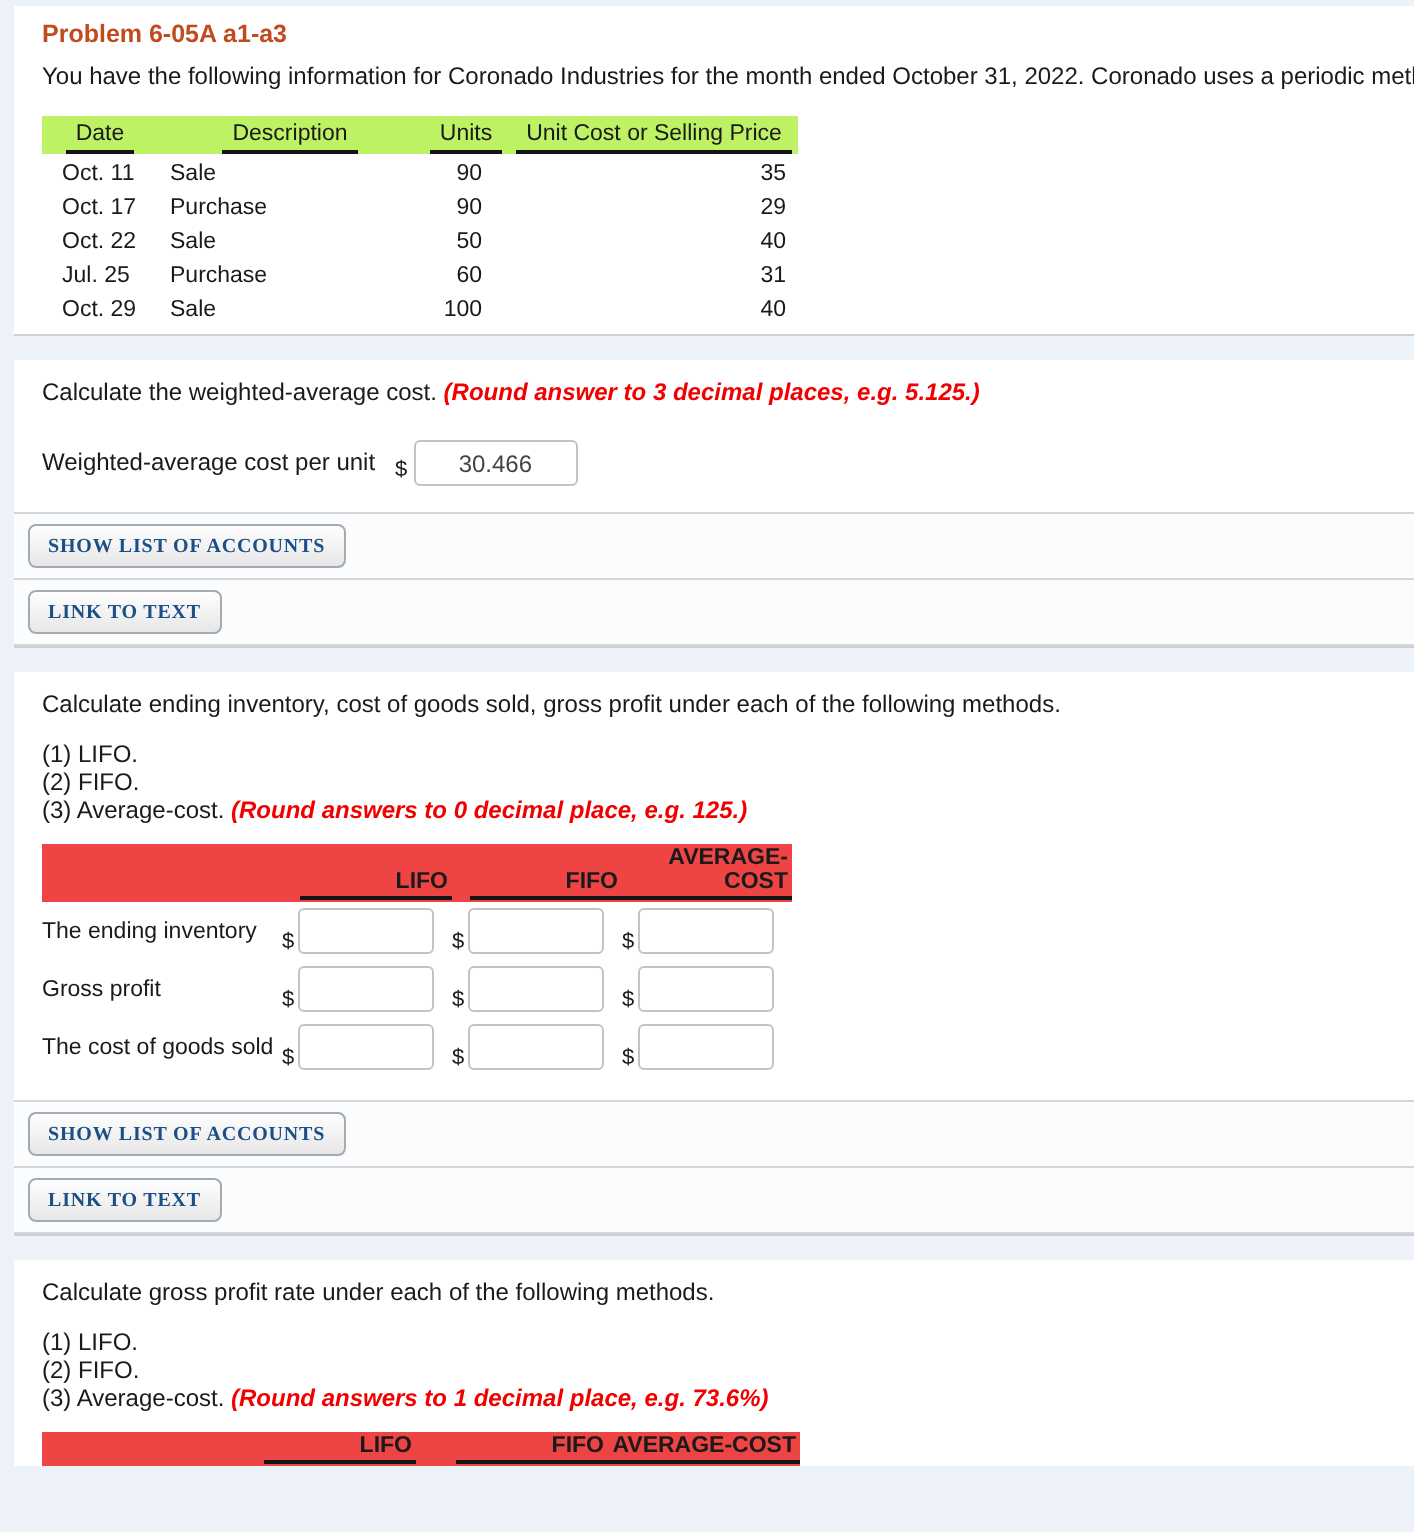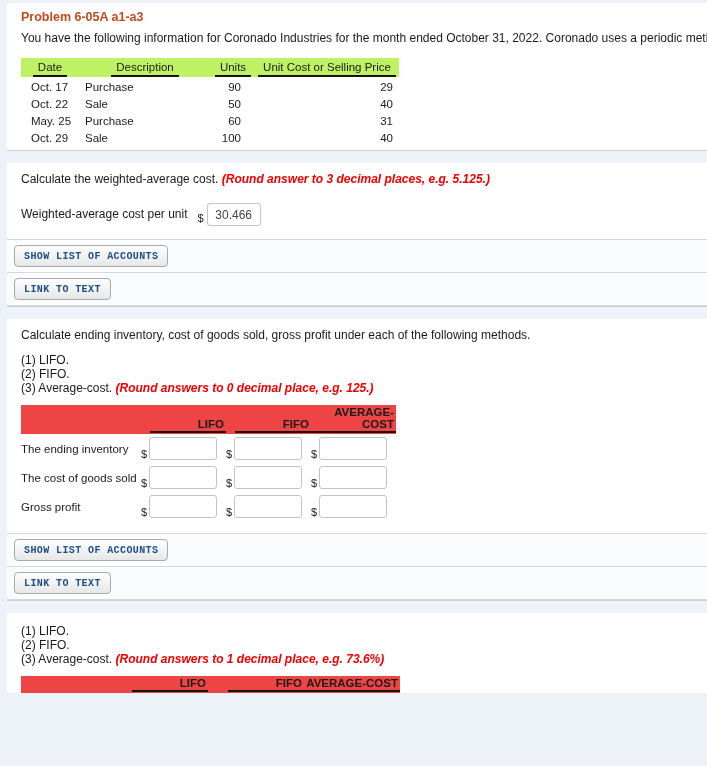--- a/index.html
+++ b/index.html
@@ -65,29 +65,29 @@
   input.ans {
     border:1px solid #c3c3c3;
     border-radius:3px;
     height:23px;
     font-family:"Liberation Sans", sans-serif;
     font-size:12px;
     color:#444;
     text-align:center;
     background:#fff;
   }
-  .wa-input { width:54px; }
+  .wa-input { width:82px; }
 
   
   .btn-panel { border-top:1px solid #d7d7d7; }
   .btn-row { padding:5px 7px; border-bottom:1px solid #d7d7d7; background:#fafcfe; }
   .ui-btn {
     display:inline-block;
     padding:5px 9px 4px;
-    font-family:Liberation Mono, monospace;
+    font-family:Liberation Serif, serif;
     font-size:10px;
     font-weight:bold;
     letter-spacing:0.4px;
     color:var(--c-button, #1b4f86);
     background:linear-gradient(#fefefe, #e7e7e7);
     border:1px solid #a3aab1;
     border-radius:4px;
     cursor:pointer;
   }
 
@@ -124,33 +124,39 @@
       <thead>
         <tr>
           <th><span class="hd">Date</span></th>
           <th><span class="hd">Description</span></th>
           <th><span class="hd">Units</span></th>
           <th><span class="hd">Unit Cost or Selling Price</span></th>
         </tr>
       </thead>
       <tbody>
         <tr>
+          <td class="c-date">Oct. 11</td>
+          <td class="c-desc">Sale</td>
+          <td class="c-units">90</td>
+          <td class="c-price">35</td>
+        </tr>
+        <tr>
           <td class="c-date">Oct. 17</td>
           <td class="c-desc">Purchase</td>
           <td class="c-units">90</td>
           <td class="c-price">29</td>
         </tr>
         <tr>
           <td class="c-date">Oct. 22</td>
           <td class="c-desc">Sale</td>
           <td class="c-units">50</td>
           <td class="c-price">40</td>
         </tr>
         <tr>
-          <td class="c-date">May. 25</td>
+          <td class="c-date">Jul. 25</td>
           <td class="c-desc">Purchase</td>
           <td class="c-units">60</td>
           <td class="c-price">31</td>
         </tr>
         <tr>
           <td class="c-date">Oct. 29</td>
           <td class="c-desc">Sale</td>
           <td class="c-units">100</td>
           <td class="c-price">40</td>
         </tr>
@@ -205,27 +211,27 @@
         </tr>
       </thead>
       <tbody>
         <tr>
           <td class="rowlbl">The ending inventory</td>
           <td class="cell-money"><span class="dollar">$</span><input class="ans m-input" type="text" style=""></td>
           <td class="cell-money"><span class="dollar">$</span><input class="ans m-input" type="text" style=""></td>
           <td class="cell-money"><span class="dollar">$</span><input class="ans m-input" type="text" style=""></td>
         </tr>
         <tr>
+          <td class="rowlbl">Gross profit</td>
+          <td class="cell-money"><span class="dollar">$</span><input class="ans m-input" type="text" style=""></td>
+          <td class="cell-money"><span class="dollar">$</span><input class="ans m-input" type="text" style=""></td>
+          <td class="cell-money"><span class="dollar">$</span><input class="ans m-input" type="text" style=""></td>
+        </tr>
+        <tr>
           <td class="rowlbl">The cost of goods sold</td>
-          <td class="cell-money"><span class="dollar">$</span><input class="ans m-input" type="text" style=""></td>
-          <td class="cell-money"><span class="dollar">$</span><input class="ans m-input" type="text" style=""></td>
-          <td class="cell-money"><span class="dollar">$</span><input class="ans m-input" type="text" style=""></td>
-        </tr>
-        <tr>
-          <td class="rowlbl">Gross profit</td>
           <td class="cell-money"><span class="dollar">$</span><input class="ans m-input" type="text" style=""></td>
           <td class="cell-money"><span class="dollar">$</span><input class="ans m-input" type="text" style=""></td>
           <td class="cell-money"><span class="dollar">$</span><input class="ans m-input" type="text" style=""></td>
         </tr>
       </tbody>
     </table>
 
     <div style="height:12px"></div>
     <div class="btn-panel">
       <div class="btn-row">
@@ -233,20 +239,21 @@
       </div>
       <div class="btn-row">
         <button class="ui-btn">LINK TO TEXT</button>
       </div>
     </div>
   </div>
 
   <div class="divider"></div>
 
   <div class="section">
+    <div class="prompt">Calculate gross profit rate under each of the following methods.</div>
     <div class="method-list">
       <div>(1) LIFO.</div>
       <div>(2) FIFO.</div>
       <div><span>(3) Average-cost. </span><span class="red-note">(Round answers to 1 decimal place, e.g. 73.6%)</span></div>
     </div>
 
     <table class="methods">
       <colgroup>
           <col class="g-label">
           <col class="g-col">

